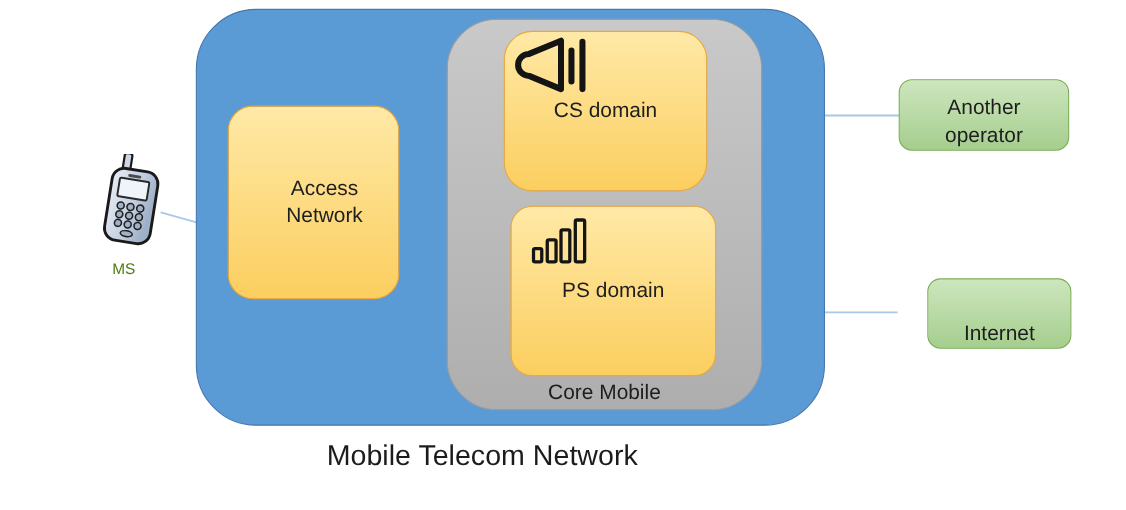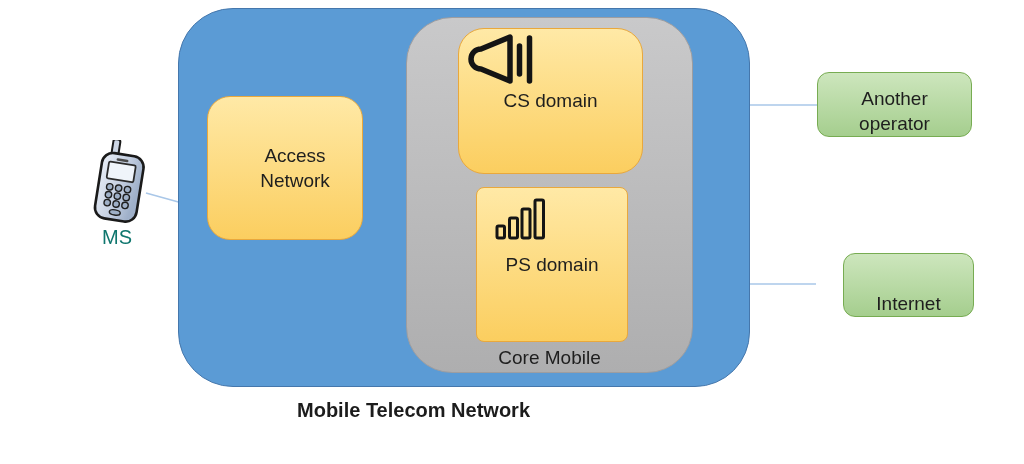--- a/index.html
+++ b/index.html
@@ -21,33 +21,33 @@
   }
   .yellow{
     background:linear-gradient(180deg,#FFE9A6 0%,#FBCE5F 100%);
     border:1.5px solid #E9A83C;
   }
   .green{
     background:linear-gradient(180deg,#CDE6BD 0%,#A5CE8E 100%);
     border:1.5px solid #77AC52;
     align-items:flex-end;
   }
-  .access-box{left:207px;top:96px;width:156px;height:144px;border-radius:23px;padding-left:20px;}
+  .access-box{left:207px;top:96px;width:156px;height:176px;border-radius:23px;padding-left:20px;}
   .cs-box{left:458px;top:28px;width:185px;height:146px;border-radius:26px;}
-  .ps-box{left:476px;top:187px;width:152px;height:155px;border-radius:8px;}
+  .ps-box{left:464px;top:187px;width:187px;height:155px;border-radius:20px;}
   .op-box{left:817px;top:72px;width:155px;height:65px;border-radius:12px;}
   .inet-box{left:843px;top:253px;width:131px;height:64px;border-radius:12px;}
   .core-label{
     position:absolute;left:0;bottom:3px;width:100%;text-align:center;
     font-size:19px;color:#1e1e1e;
   }
   .title{
-    position:absolute;left:297px;top:399px;font-size:20px;font-weight:bold;color:#1c1c1c;
+    position:absolute;left:297px;top:399px;font-size:26px;font-weight:normal;color:#1c1c1c;
   }
-  .ms-label{position:absolute;left:102px;top:226px;font-size:20px;color:#0f766e;}
+  .ms-label{position:absolute;left:102px;top:236px;font-size:14px;color:#4d7c0f;}
   .icon-abs{position:absolute;}
   svg{display:block;}
 </style>
 </head>
 <body>
 
 <div class="canvas">
 
   <svg class="abs" style="left:0;top:0;" width="1024" height="464" viewBox="0 0 1024 464">
     <line x1="146" y1="193" x2="182" y2="203" stroke="#A9C7E8" stroke-width="1.6"></line>

